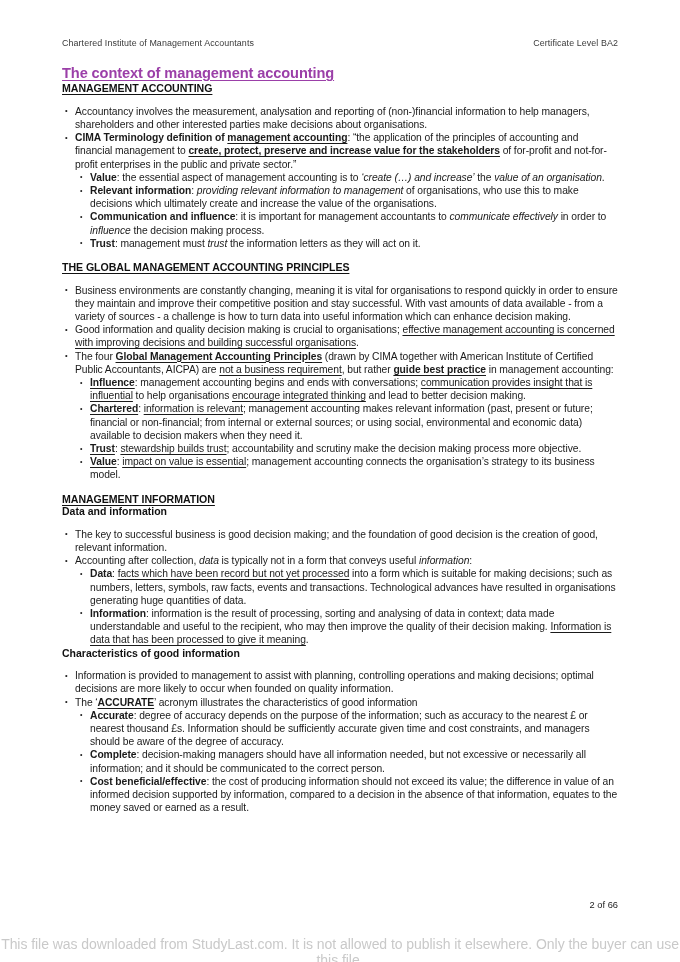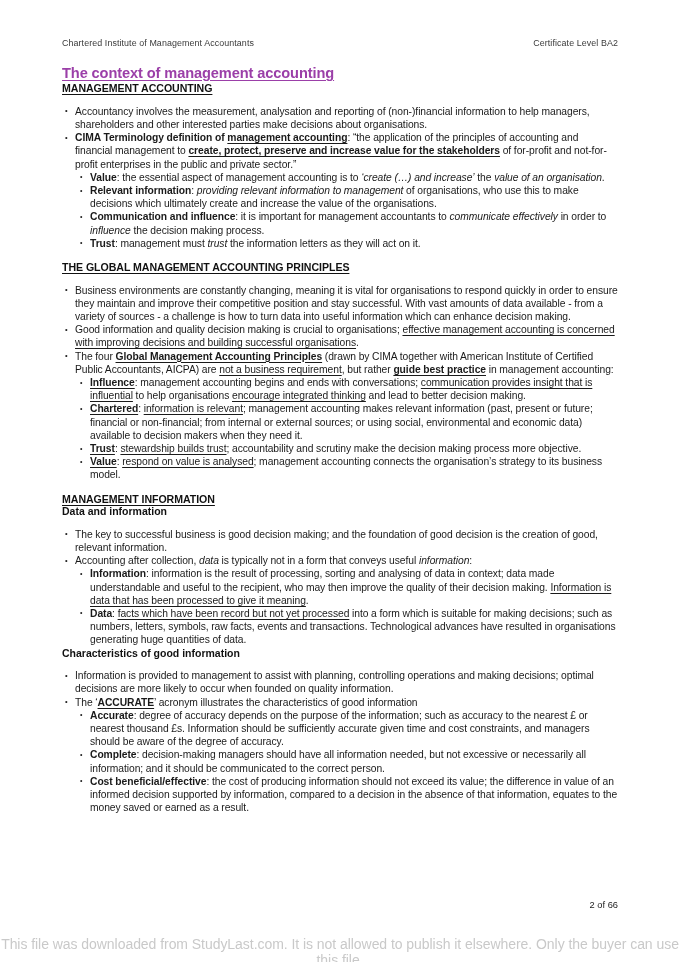--- a/index.html
+++ b/index.html
@@ -200,42 +200,42 @@
           <li>
             <span class="bu">Influence</span><span>: management accounting begins and ends with conversations; </span><span class="u">communication provides insight that is influential</span><span> to help organisations </span><span class="u">encourage integrated thinking</span><span> and lead to better decision making.</span>
           </li>
           <li>
             <span class="bu">Chartered</span><span>: </span><span class="u">information is relevant</span><span>; management accounting makes relevant information (past, present or future; financial or non-financial; from internal or external sources; or using social, environmental and economic data) available to decision makers when they need it.</span>
           </li>
           <li>
             <span class="bu">Trust</span><span>: </span><span class="u">stewardship builds trust</span><span>; accountability and scrutiny make the decision making process more objective.</span>
           </li>
           <li>
-            <span class="bu">Value</span><span>: </span><span class="u">respond on value is analysed</span><span>; management accounting connects the organisation’s strategy to its business model.</span>
+            <span class="bu">Value</span><span>: </span><span class="u">impact on value is essential</span><span>; management accounting connects the organisation’s strategy to its business model.</span>
           </li>
         </ul>
       </li>
     </ul>
 
     <h2 class="sec-head spaced">MANAGEMENT INFORMATION</h2>
     <h3 class="sub-head">Data and information</h3>
 
     <ul class="lvl1">
       <li>
         <span>The key to successful business is good decision making; and the foundation of good decision is the creation of good, relevant information.</span>
       </li>
       <li>
         <span>Accounting after collection, </span><i>data</i><span> is typically not in a form that conveys useful </span><i>information</i><span>:</span>
 
         <ul class="lvl2">
           <li>
+            <b>Data</b><span>: </span><span class="u">facts which have been record but not yet processed</span><span> into a form which is suitable for making decisions; such as numbers, letters, symbols, raw facts, events and transactions. Technological advances have resulted in organisations generating huge quantities of data.</span>
+          </li>
+          <li>
             <b>Information</b><span>: information is the result of processing, sorting and analysing of data in context; data made understandable and useful to the recipient, who may then improve the quality of their decision making. </span><span class="u">Information is data that has been processed to give it meaning</span><span>.</span>
-          </li>
-          <li>
-            <b>Data</b><span>: </span><span class="u">facts which have been record but not yet processed</span><span> into a form which is suitable for making decisions; such as numbers, letters, symbols, raw facts, events and transactions. Technological advances have resulted in organisations generating huge quantities of data.</span>
           </li>
         </ul>
       </li>
     </ul>
 
     <h3 class="sub-head">Characteristics of good information</h3>
 
     <ul class="lvl1">
       <li>
         <span>Information is provided to management to assist with planning, controlling operations and making decisions; optimal decisions are more likely to occur when founded on quality information.</span>

